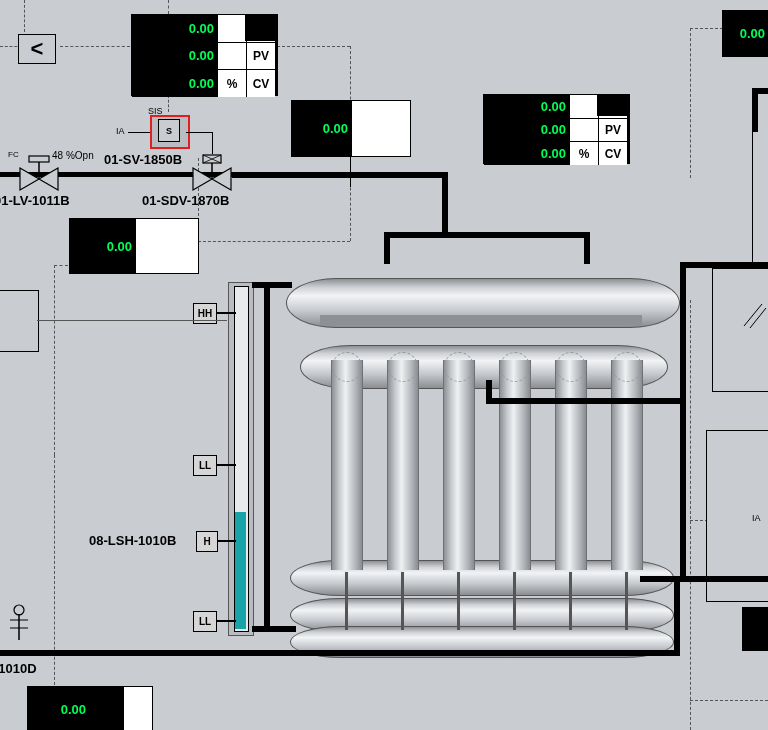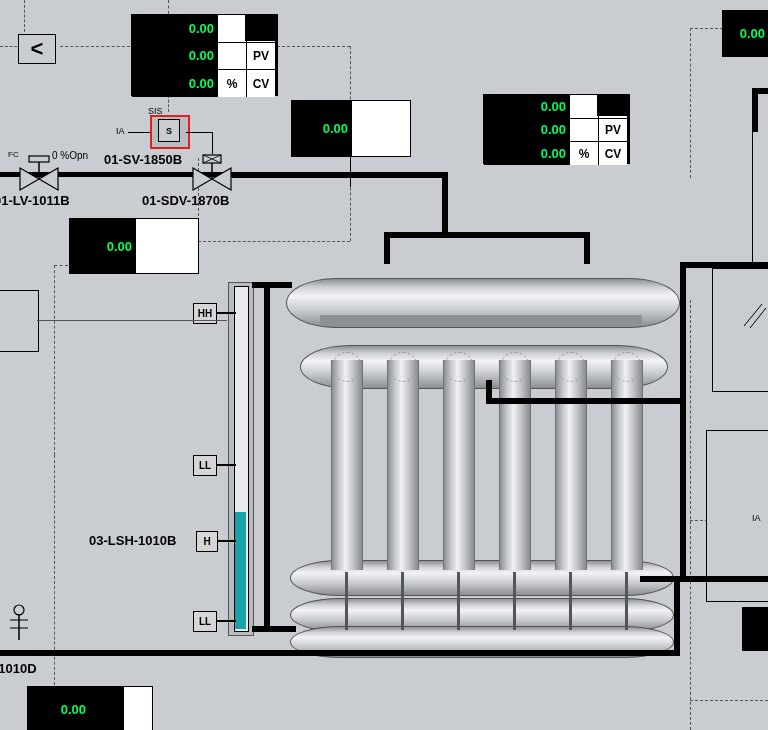--- a/index.html
+++ b/index.html
@@ -197,21 +197,21 @@
   <div class="pipe-h" style="left:0px;top:172px;width:232px;height:5px;"></div>
 
   <svg class="valve" style="left:18px;top:154px;" width="44" height="42" viewBox="0 0 44 42">
     <polygon points="2,36 2,14 21,25" fill="#c9ccd0" stroke="#000" stroke-width="1.2"></polygon>
     <polygon points="40,36 40,14 21,25" fill="#c9ccd0" stroke="#000" stroke-width="1.2"></polygon>
     <line x1="21" y1="25" x2="21" y2="8" stroke="#000" stroke-width="1.5"></line>
     <rect x="11" y="2" width="20" height="6" fill="#c9ccd0" stroke="#000" stroke-width="1.2"></rect>
   </svg>
   <div class="tinytext" style="left:8px;top:150px;">FC</div>
   <div class="tagtext" style="left:-6px;top:193px;font-size:13px;">01-LV-1011B</div>
-  <div class="smalltext" style="left:52px;top:150px;font-size:10px;">0 %Opn</div>
+  <div class="smalltext" style="left:52px;top:150px;font-size:10px;">48 %Opn</div>
 
   <svg class="valve" style="left:190px;top:152px;" width="46" height="44" viewBox="0 0 46 44">
     <polygon points="3,38 3,16 22,27" fill="#c9ccd0" stroke="#000" stroke-width="1.2"></polygon>
     <polygon points="41,38 41,16 22,27" fill="#c9ccd0" stroke="#000" stroke-width="1.2"></polygon>
     <line x1="22" y1="27" x2="22" y2="10" stroke="#000" stroke-width="1.5"></line>
     <rect x="13" y="3" width="18" height="8" fill="#c9ccd0" stroke="#000" stroke-width="1.2"></rect>
     <line x1="13" y1="3" x2="31" y2="11" stroke="#000" stroke-width="0.8"></line>
     <line x1="13" y1="11" x2="31" y2="3" stroke="#000" stroke-width="0.8"></line>
   </svg>
   <div class="tagtext" style="left:142px;top:193px;">01-SDV-1870B</div>
@@ -309,21 +309,21 @@
   <div class="sq" style="left:193px;top:455px;width:22px;height:19px;">
     <span>LL</span>
   </div>
   <div class="sq" style="left:196px;top:531px;width:20px;height:19px;">
     <span>H</span>
   </div>
   <div class="sq" style="left:193px;top:611px;width:22px;height:19px;">
     <span>LL</span>
   </div>
 
-  <div class="tagtext" style="left:89px;top:533px;">03-LSH-1010B</div>
+  <div class="tagtext" style="left:89px;top:533px;">08-LSH-1010B</div>
 
   <div class="tagtext" style="left:-6px;top:661px;">-1010D</div>
   <svg class="valve" style="left:0px;top:600px;" width="38" height="48" viewBox="0 0 38 48">
     <line x1="19" y1="14" x2="19" y2="40" stroke="#000" stroke-width="1.5"></line>
     <line x1="10" y1="20" x2="28" y2="20" stroke="#000" stroke-width="1"></line>
     <line x1="10" y1="28" x2="28" y2="28" stroke="#000" stroke-width="1"></line>
     <circle cx="19" cy="10" r="5" fill="none" stroke="#000" stroke-width="1.2"></circle>
   </svg>
 
   <div class="smalltext" style="left:752px;top:513px;">IA</div>

